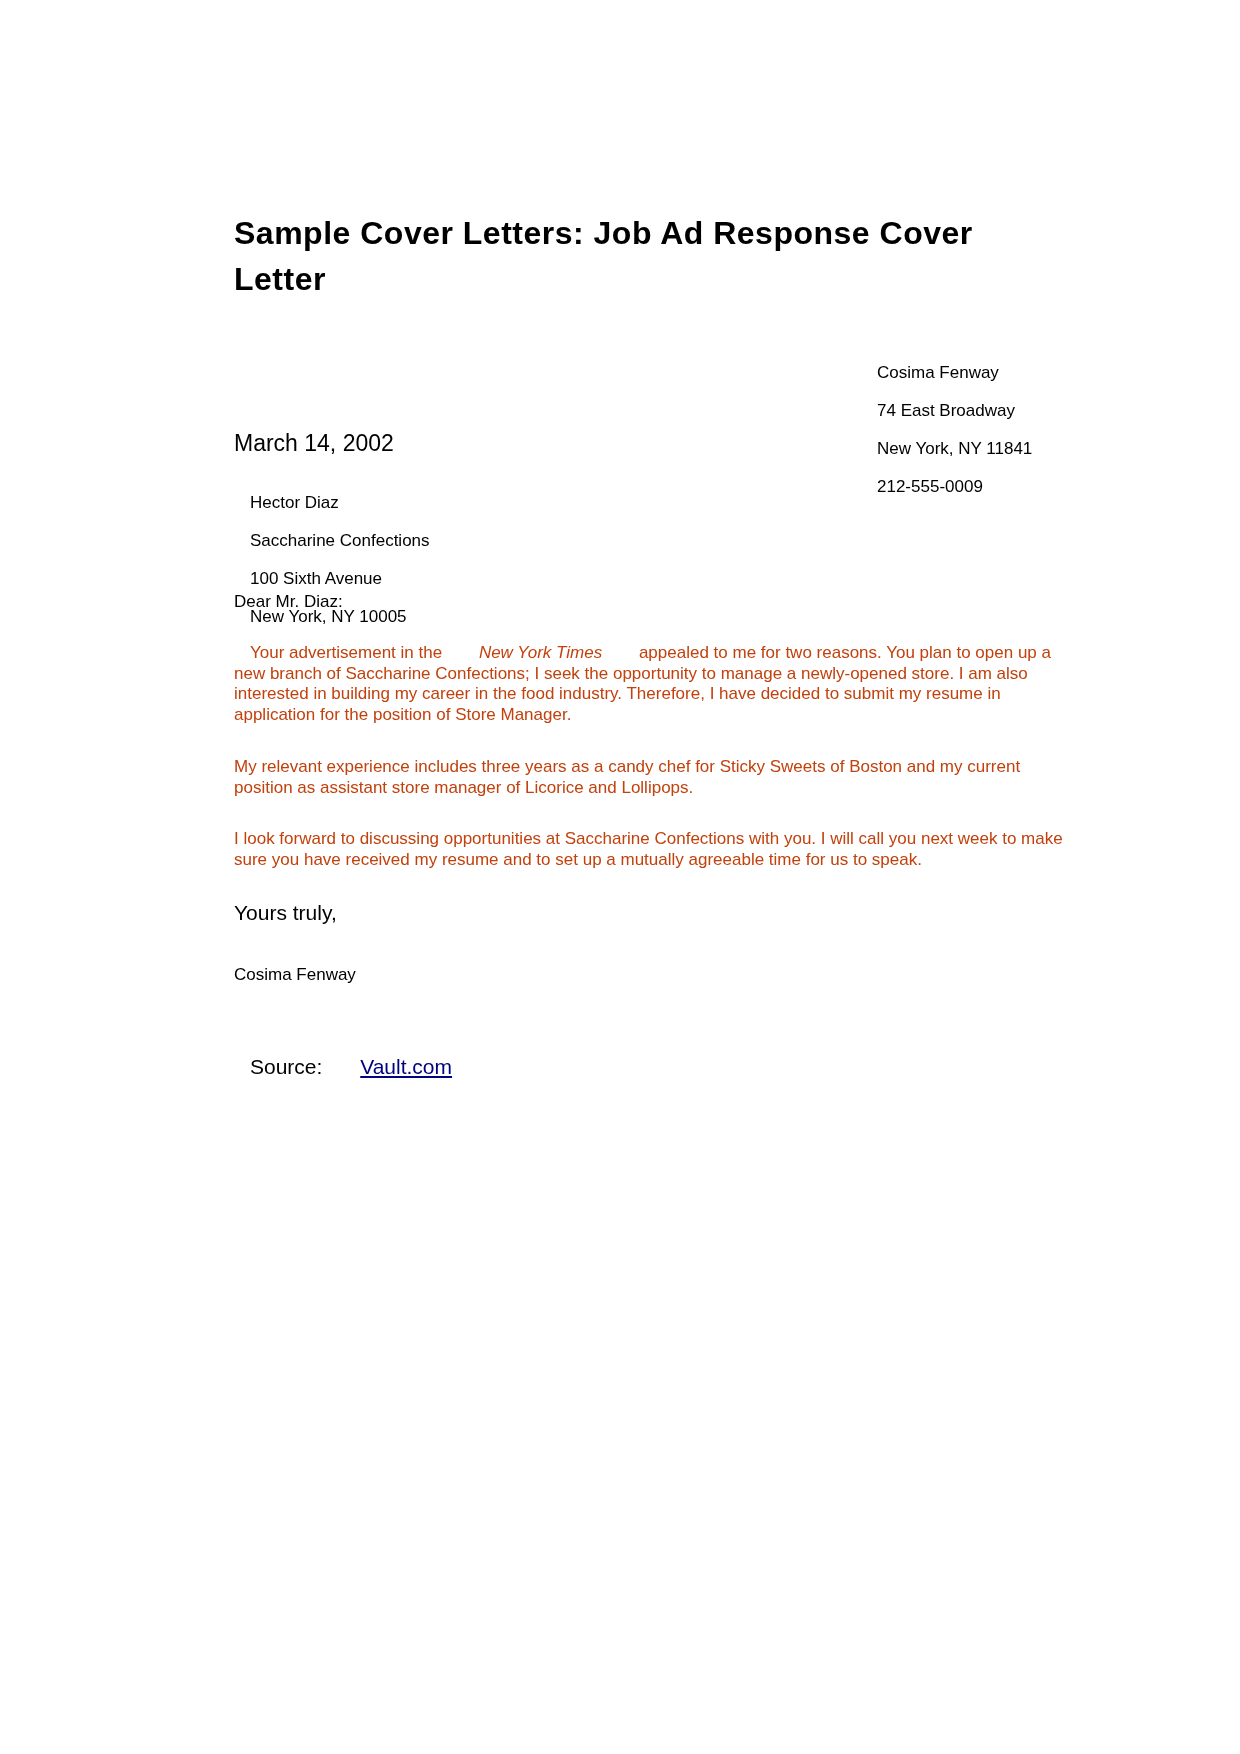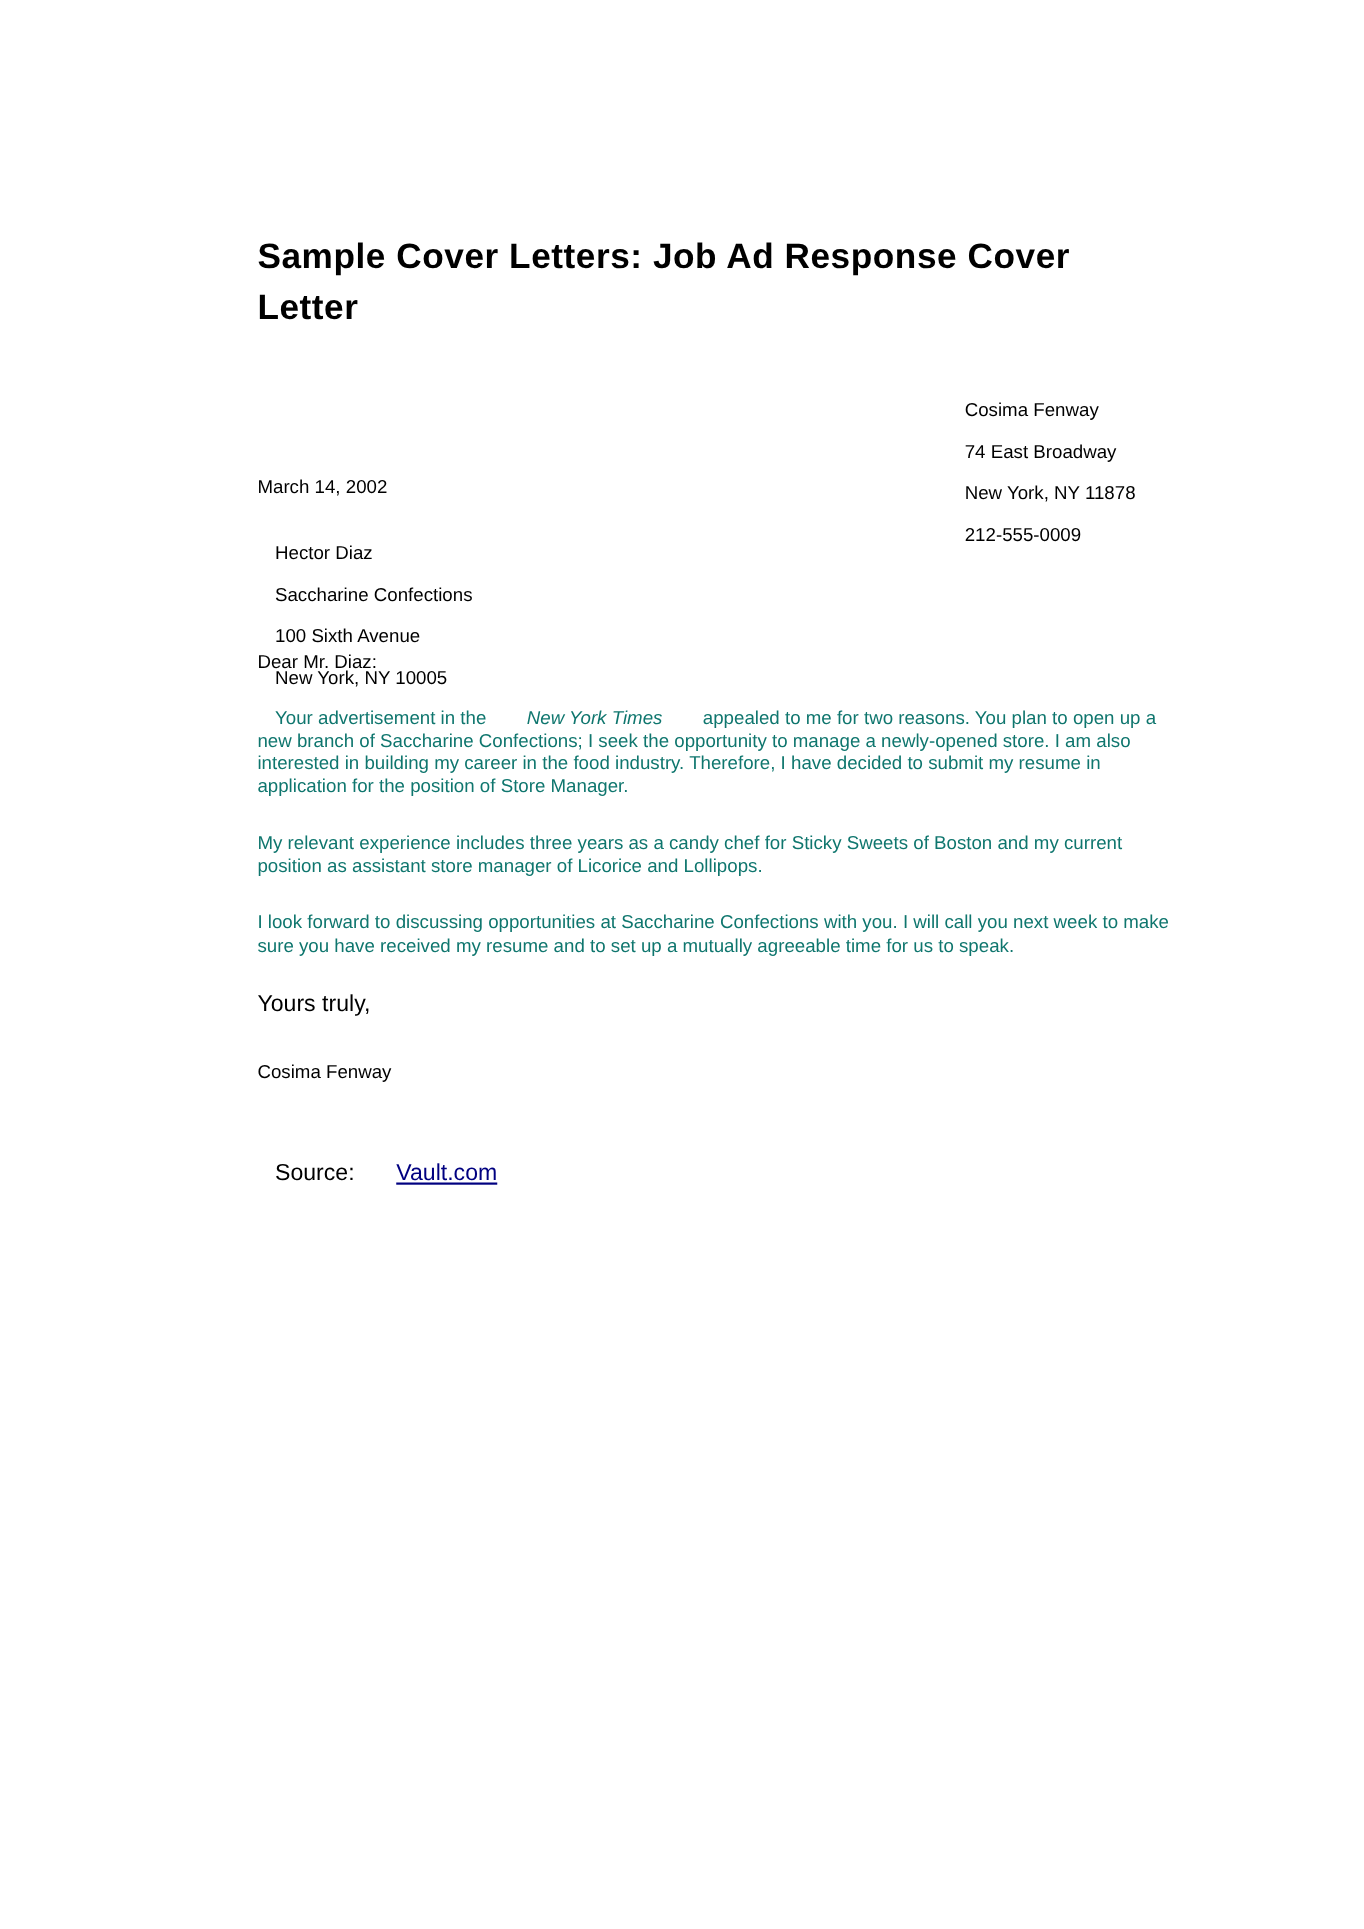--- a/index.html
+++ b/index.html
@@ -26,30 +26,30 @@
     letter-spacing: 0.5px;
     color: #000000;
   }
   .addr-block {
     position: absolute;
     font-size: 17px;
     line-height: 22px;
     white-space: nowrap;
   }
   .sender { left: 797px; top: 282px; }
-  .date-line { position: absolute; left: 170px; top: 368px; font-size: 17px; line-height: 22px; text-align: right; }
+  .date-line { position: absolute; left: 170px; top: 368px; font-size: 23px; line-height: 22px; text-align: right; }
   .recipient { left: 170px; top: 412px; }
   .salutation { position: absolute; left: 170px; top: 527px; font-size: 17px; line-height: 22px; }
   .para {
     position: absolute;
     left: 170px;
     width: 830px;
     font-size: 17px;
     line-height: 20.5px;
-    color: #0f766e;
+    color: #c2410c;
   }
   .para-1 { top: 579px; }
   .para-2 { top: 693px; }
   .para-3 { top: 765px; }
   .closing { position: absolute; left: 170px; top: 838px; font-size: 21px; line-height: 22px; }
   .signature { position: absolute; left: 170px; top: 900px; font-size: 17px; line-height: 22px; }
   .source-line { position: absolute; left: 170px; top: 992px; font-size: 21px; line-height: 22px; }
   .italic { font-style: italic; }
   .source-link {
     color: #000080;
@@ -60,21 +60,21 @@
 </head>
 <body>
 
 <div class="page">
 
   <h1 class="doc-title">Sample Cover Letters: Job Ad Response Cover Letter</h1>
 
   <div class="addr-block sender">
     <div>Cosima Fenway</div>
     <div>74 East Broadway</div>
-    <div>New York, NY 11878</div>
+    <div>New York, NY 11841</div>
     <div>212-555-0009</div>
   </div>
 
   <div class="date-line">March 14, 2002</div>
 
   <div class="addr-block recipient">
     <div>Hector Diaz</div>
     <div>Saccharine Confections</div>
     <div>100 Sixth Avenue</div>
     <div>New York, NY 10005</div>

